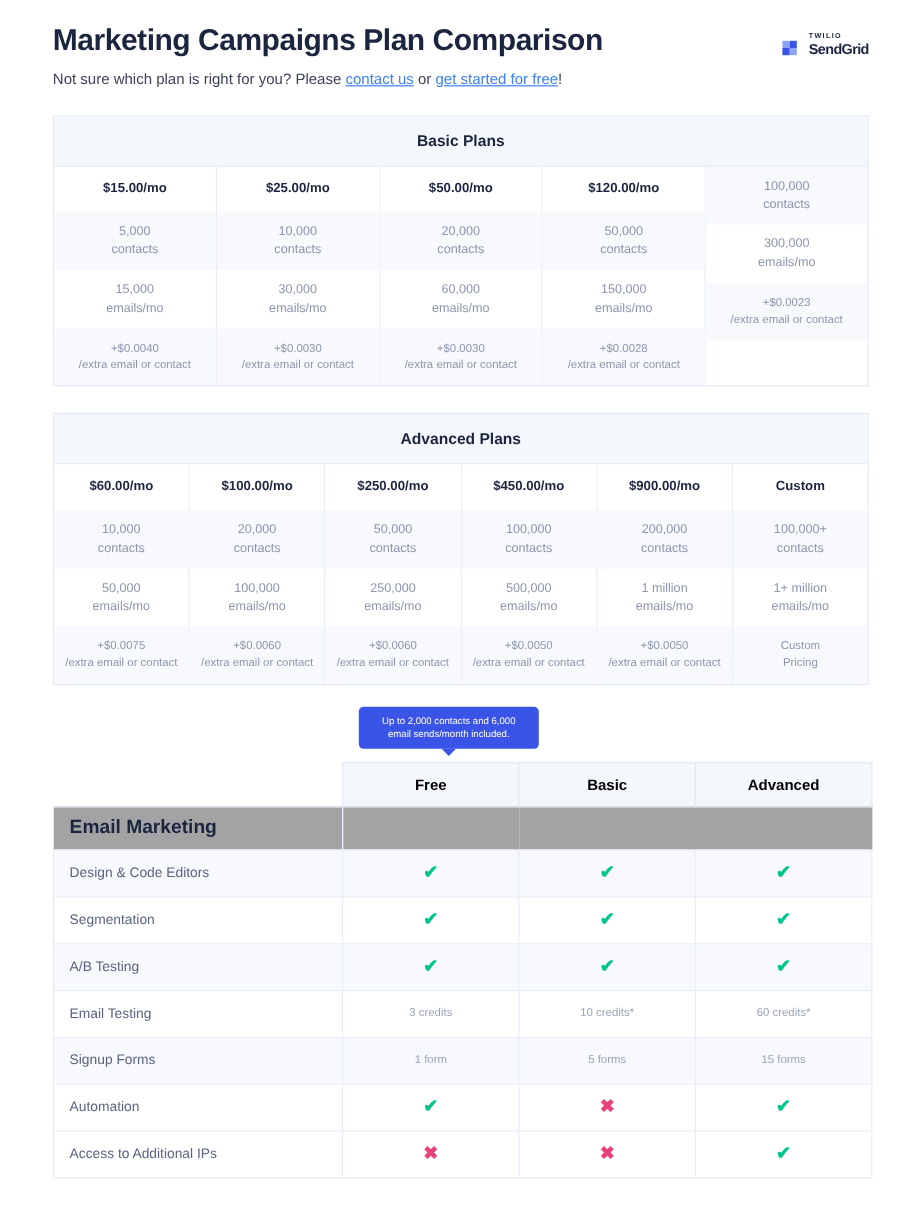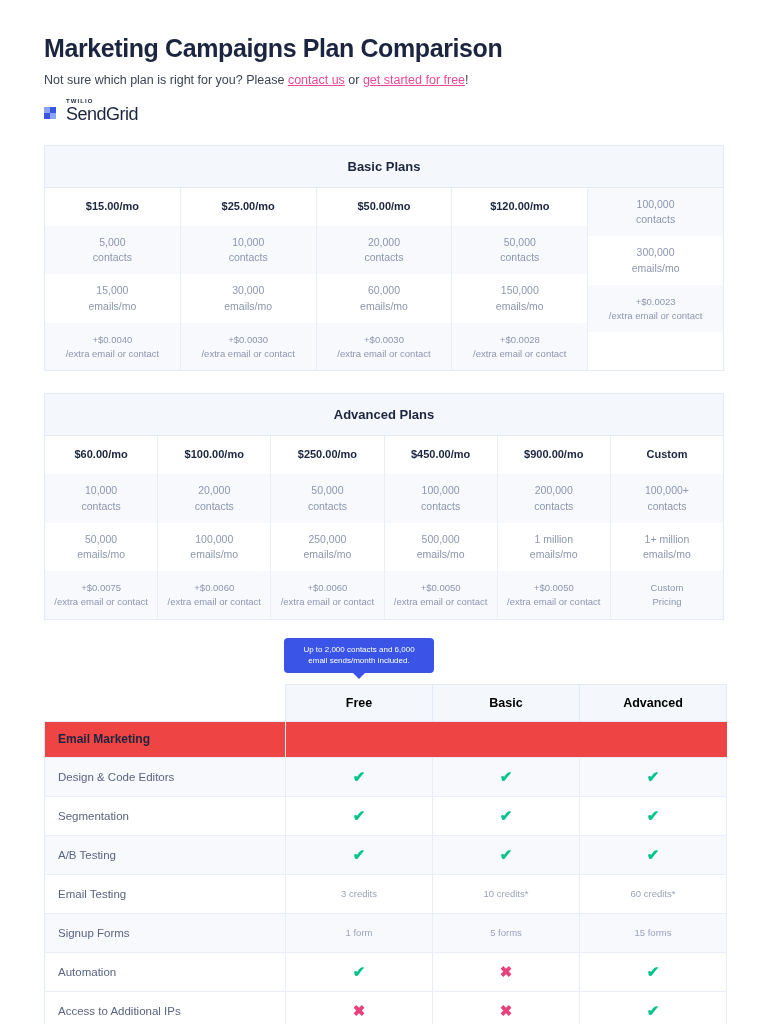--- a/index.html
+++ b/index.html
@@ -17,39 +17,38 @@
     padding: 0 44px;
     background: #ffffff;
     overflow: hidden;
   }
 
   
   .header {
     display: flex;
     align-items: flex-start;
     justify-content: space-between;
-    padding-top: 32px;
-    flex-direction: column;
+    padding-top: 18px;
   }
   .header-left { padding-top: 2px; }
   .page-title {
     font-size: 25px;
     font-weight: bold;
     color: #1b253f;
     letter-spacing: -0.4px;
     line-height: 1.15;
   }
   .subtitle {
     margin-top: 9px;
     font-size: 12.5px;
     color: #3c4257;
     line-height: 1.3;
   }
   .subtitle a {
-    color: #ec4899;
+    color: #3b82f6;
     text-decoration: underline;
   }
 
   
   .logo { display: flex; align-items: center; gap: 5px; padding-top: 10px; }
   .logo-mark {
     position: relative;
     width: 17px; height: 17px;
     flex: 0 0 auto;
   }
@@ -66,22 +65,22 @@
   .logo-twilio {
     display: block;
     font-size: 6px;
     font-weight: bold;
     letter-spacing: 1.1px;
     color: #1b253f;
     margin-bottom: 1px;
   }
   .logo-sendgrid {
     display: block;
-    font-size: 18px;
-    font-weight: normal;
+    font-size: 12px;
+    font-weight: bold;
     color: #1b253f;
     letter-spacing: -0.5px;
   }
 
   
   .plan-card {
     margin-top: 22px;
     border: 1px solid #e3e9f5;
     border-radius: 0;
     overflow: hidden;
@@ -122,21 +121,21 @@
   .plan-cell.extra { font-size: 9.5px; padding: 10px 4px; }
 
   
   .tooltip-wrap {
     position: relative;
     height: 46px;
     margin-top: 18px;
   }
   .tooltip {
     position: absolute;
-    left: 240px;
+    left: 255px;
     top: 0;
     width: 150px;
     background: #3a54e8;
     border-radius: 4px;
     color: #ffffff;
     font-size: 8px;
     line-height: 1.45;
     text-align: center;
     padding: 6px 6px;
   }
@@ -185,22 +184,22 @@
   .feature-table tbody td.name {
     padding-left: 13px;
     border-left: 1px solid #e3e9f5;
   }
   .feature-table tbody td.val {
     text-align: center;
     font-size: 9.5px;
     color: #9aa3ba;
   }
   .feature-table tbody tr.section td {
-    background: #ef4444;
-    font-size: 12px;
+    background: #a3a3a3;
+    font-size: 16px;
     font-weight: bold;
     color: #1b253f;
     height: 36px;
   }
   .feature-table tbody tr.section td.val {
     border-left: 1px solid transparent;
     border-right: 1px solid transparent;
   }
   .feature-table tbody tr.alt td { background: #f7f9fd; }
   .feature-table tbody tr.plain td { background: #ffffff; }

